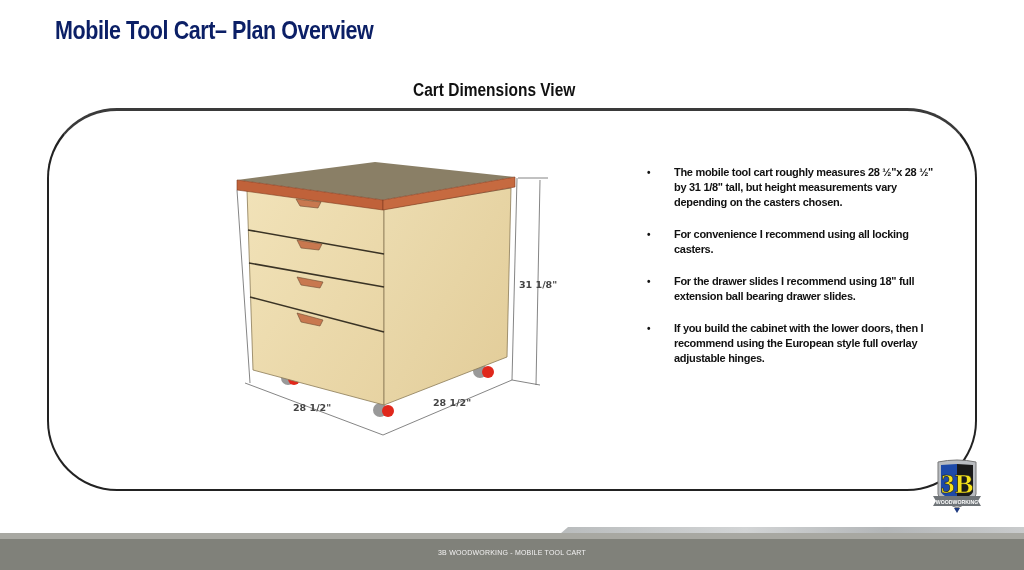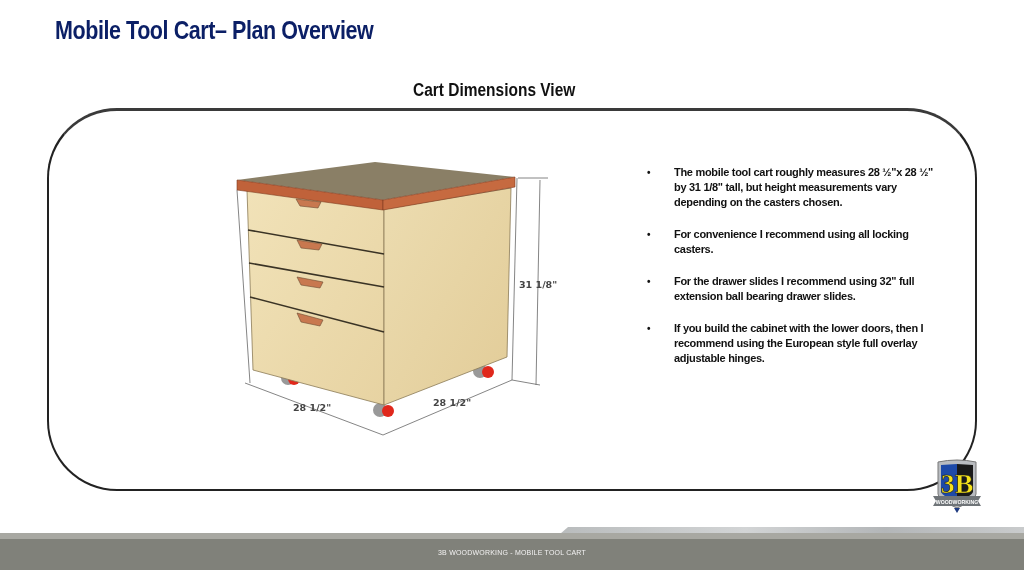--- a/index.html
+++ b/index.html
@@ -125,21 +125,21 @@
   <g font-family="DejaVu Sans, sans-serif" font-size="9.5" fill="#444" font-weight="bold">
     <text x="293" y="411">28 1/2"</text>
     <text x="433" y="406">28 1/2"</text>
     <text x="519" y="288">31 1/8"</text>
   </g>
 </svg>
 
 <ul class="bullets">
   <li><span class="dot">•</span><span>The mobile tool cart roughly measures 28 ½"x 28 ½" by 31 1/8" tall, but height measurements vary depending on the casters chosen.</span></li>
   <li><span class="dot">•</span><span>For convenience I recommend using all locking casters.</span></li>
-  <li><span class="dot">•</span><span>For the drawer slides I recommend using 32" full extension ball bearing drawer slides.</span></li>
+  <li><span class="dot">•</span><span>For the drawer slides I recommend using 18" full extension ball bearing drawer slides.</span></li>
   <li><span class="dot">•</span><span>If you build the cabinet with the lower doors, then I recommend using the European style full overlay adjustable hinges.</span></li>
 </ul>
 
 <svg class="logo" viewBox="0 0 50 60" xmlns="http://www.w3.org/2000/svg">
   <path d="M6 4 Q25 0 44 4 L44 36 Q44 42 25 50 Q6 42 6 36 Z" fill="#b9bcc0" stroke="#777" stroke-width="1"></path>
   <path d="M9 7 L25 6 L25 44 Q10 38 9 34 Z" fill="#1e4aa8"></path>
   <path d="M25 6 L41 7 L41 34 Q40 38 25 44 Z" fill="#1a1a1a"></path>
   <text x="25" y="35" text-anchor="middle" font-family="Liberation Serif, serif" font-weight="bold" font-size="28" fill="#f5e21a" stroke="#1a1a1a" stroke-width="0.6">3B</text>
   <path d="M1 38 L49 38 L46 43 L49 48 L1 48 L4 43 Z" fill="#6f7478"></path>
   <text x="25" y="46" text-anchor="middle" font-family="Liberation Sans, sans-serif" font-weight="bold" font-size="5.2" fill="#ffffff">WOODWORKING</text>

